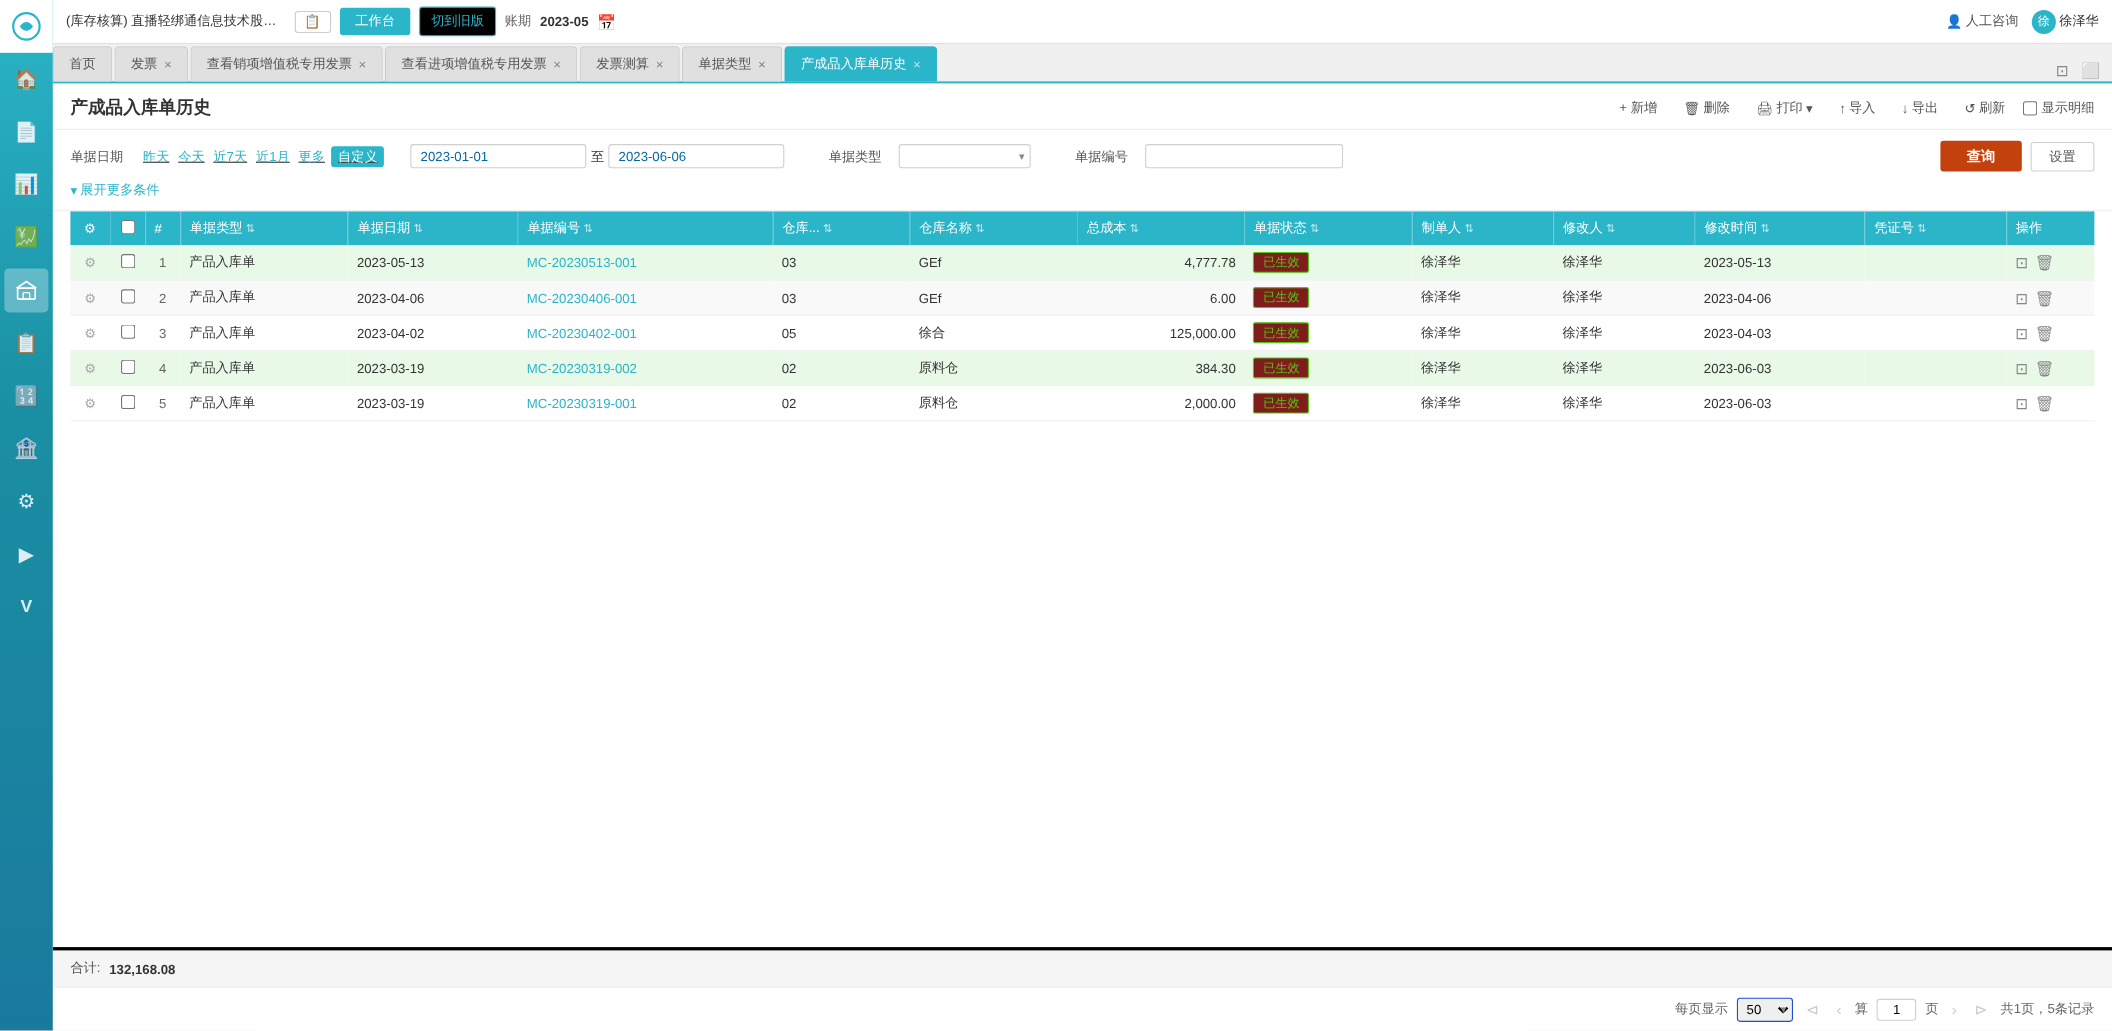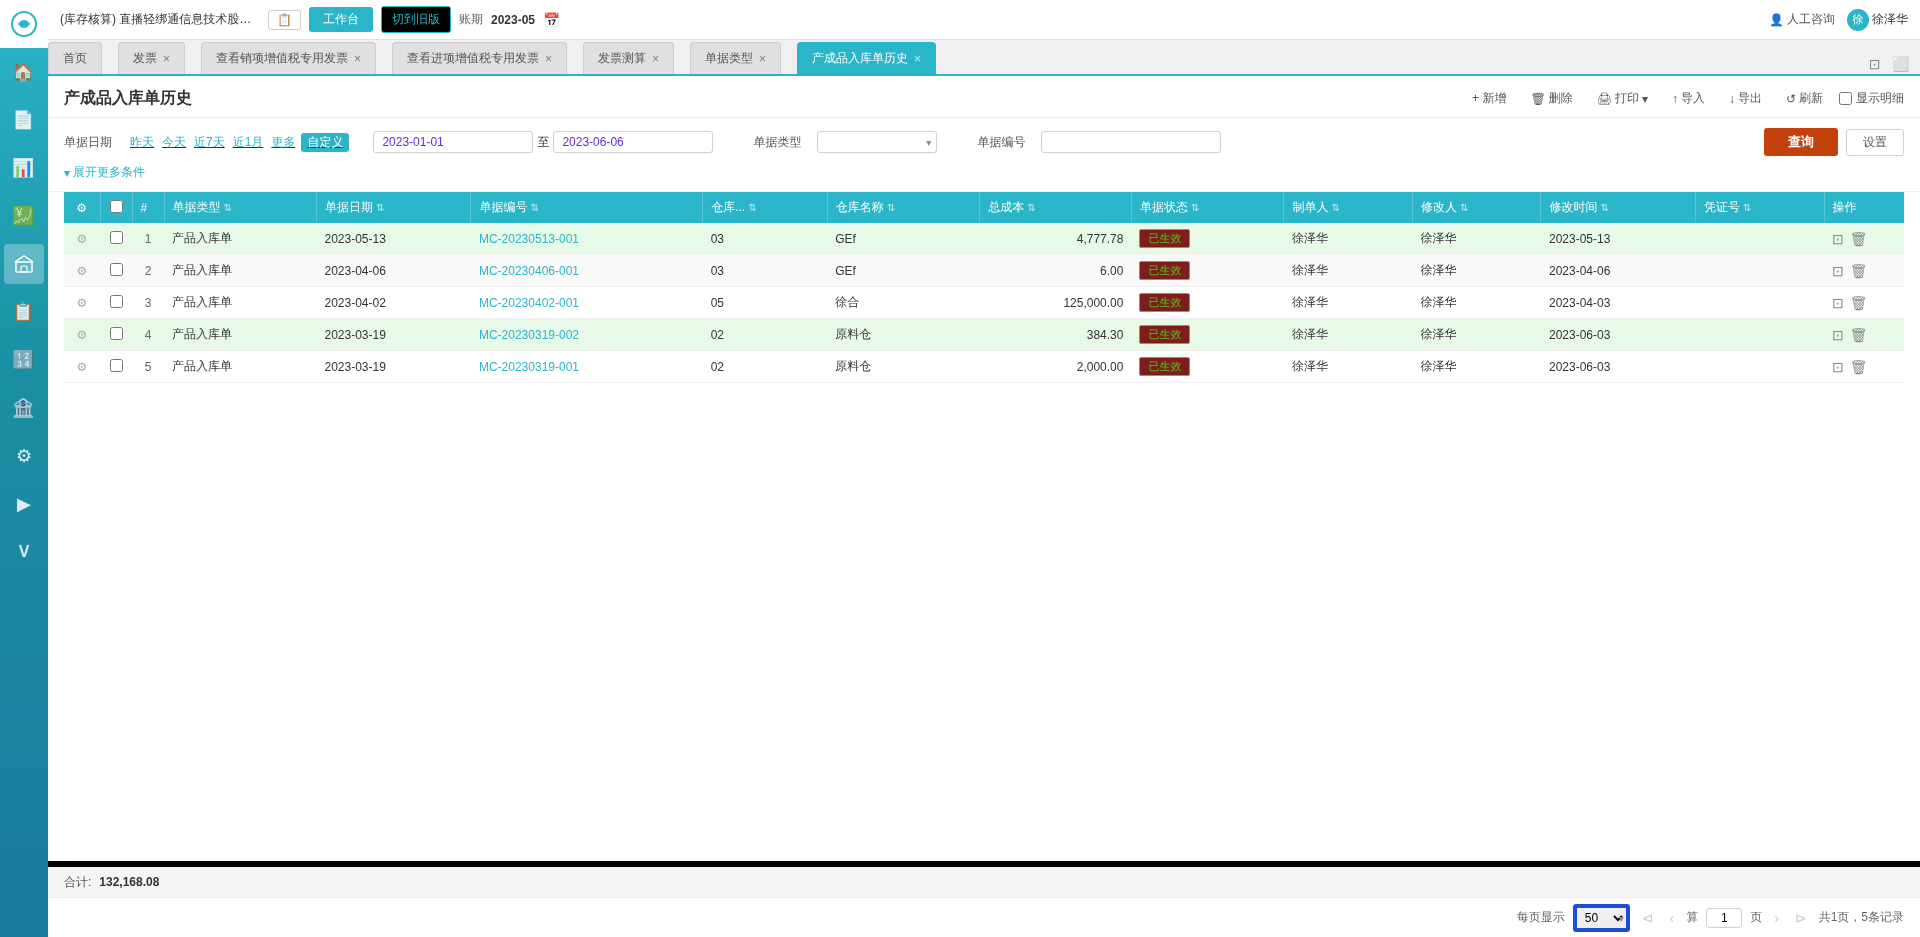--- a/index.html
+++ b/index.html
@@ -126,21 +126,21 @@
       align-items: center;
       font-size: 12px;
       cursor: pointer;
       background: #e0e0e0;
       color: #555;
       border-right: 1px solid #ccc;
       border-top: 1px solid #ccc;
       border-left: 1px solid #ccc;
       gap: 6px;
       white-space: nowrap;
-      margin-right: 16px;
+      margin-right: 2px;
       border-radius: 4px 4px 0 0;
     }
     .tab-item.active {
       background: #2bb5c8;
       color: #fff;
       border-color: #2bb5c8;
     }
     .tab-item .tab-close { font-size: 12px; color: inherit; opacity: 0.7; }
     .tab-window-btns { margin-left: auto; display: flex; align-items: center; gap: 8px; padding-right: 8px; }
     .tab-window-btn { font-size: 14px; cursor: pointer; color: #888; padding: 2px; }
@@ -216,21 +216,21 @@
       background: #fff;
       appearance: none;
       min-width: 120px;
       cursor: pointer;
     }
     .filter-input {
       border: 1px solid #d0d0d0;
       border-radius: 3px;
       padding: 3px 8px;
       font-size: 12px;
-      color: #6d28d9;
+      color: #0369a1;
       min-width: 160px;
     }
     .expand-conditions {
       font-size: 12px;
       color: #2bb5c8;
       cursor: pointer;
       display: flex;
       align-items: center;
       gap: 3px;
     }
@@ -302,42 +302,42 @@
     .op-cell { display: flex; align-items: center; gap: 6px; }
     .op-icon { cursor: pointer; color: #888; font-size: 14px; }
 
     
     .th-settings { text-align: center; }
 
     
     .table-footer {
       height: 36px;
       background: #f5f5f5;
-      border-top: 6px solid #000000;
+      border-top: 3px solid #000000;
       display: flex;
       align-items: center;
       padding: 0 16px;
       flex-shrink: 0;
     }
     .footer-total { font-size: 12px; color: #555; }
     .footer-total-val { font-size: 12px; color: #333; font-weight: bold; margin-left: 8px; }
 
     
     .pagination {
       height: 40px;
       display: flex;
       align-items: center;
       justify-content: flex-end;
       padding: 0 16px;
       gap: 8px;
       border-top: 1px solid #eee;
       flex-shrink: 0;
     }
     .page-size-label { font-size: 12px; color: #666; }
-    .page-size-select { border: 4px solid #1d4ed8; border-radius: 3px; padding: 2px 4px; font-size: 12px; }
+    .page-size-select { border: 1px solid #1d4ed8; border-radius: 3px; padding: 2px 4px; font-size: 12px; }
     .page-nav-btn { background: none; border: none; cursor: pointer; color: #888; font-size: 14px; padding: 2px 4px; }
     .page-nav-btn:disabled { color: #ccc; cursor: default; }
     .page-num-input { border: 1px solid #d0d0d0; border-radius: 3px; width: 36px; text-align: center; font-size: 12px; padding: 2px; }
     .page-info { font-size: 12px; color: #666; }
     .select-wrap { position: relative; display: inline-block; }
     .select-wrap::after { content: "▾"; position: absolute; right: 6px; top: 50%; transform: translateY(-50%); pointer-events: none; font-size: 10px; color: #888; }
   </style>
 </head>
 <body>
 

